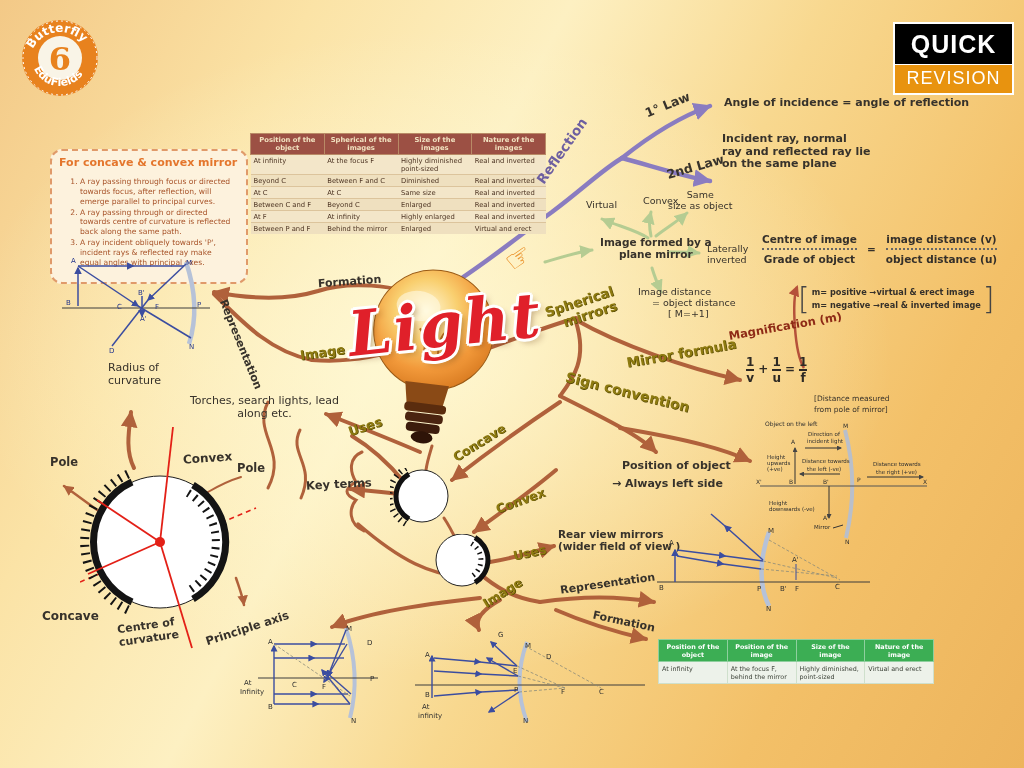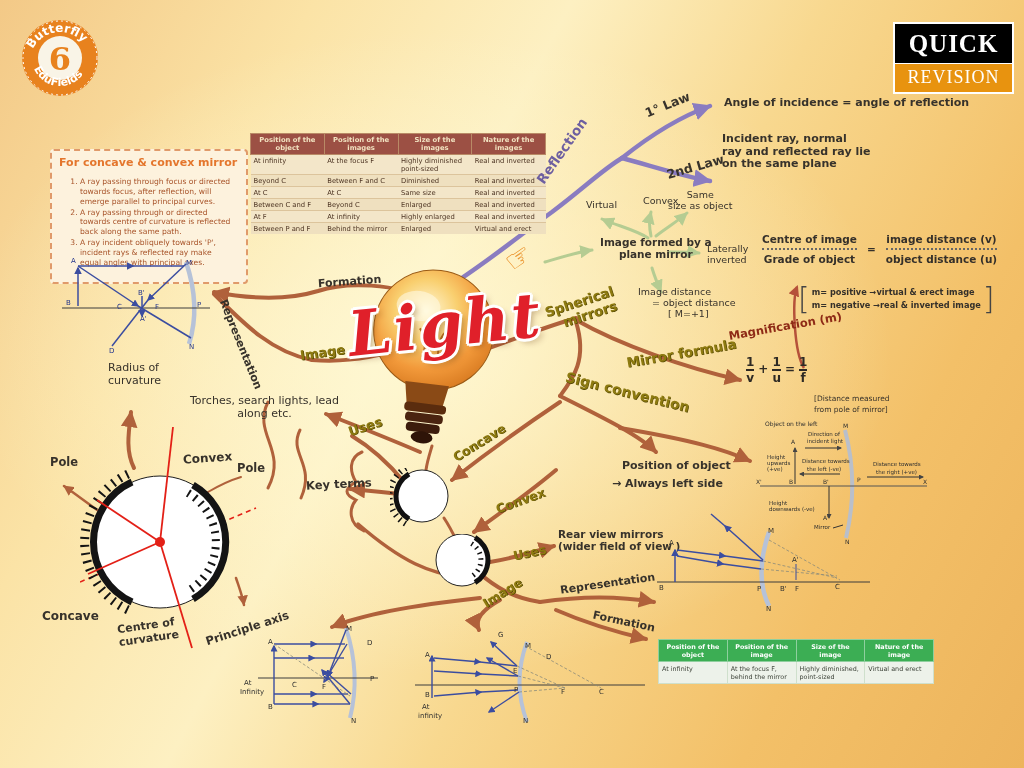--- a/index.html
+++ b/index.html
@@ -10,36 +10,36 @@
       linear-gradient(118deg,#f3c987 0%,#fbe3a6 22%,#fdf0c2 40%,#f8d88f 58%,#f3c068 80%,#edb45c 100%);}
   svg{display:block;}
   .abs{position:absolute;}
   .lbl{position:absolute;white-space:nowrap;color:#37322b;line-height:1.15;}
   .bold{font-weight:bold;}
   .olive{color:#8d7a10;font-weight:bold;text-shadow:.6px .6px 0 #4f4300;}
   .maroon{color:#8e2a16;font-weight:bold;}
   .pl{position:absolute;font-size:7px;color:#2f2f2f;white-space:nowrap;line-height:1;font-family:"DejaVu Sans",sans-serif;}
   
   #infobox{position:absolute;left:50px;top:149px;width:198px;background:#fdf2dd;
-    border:2px dashed #e09a6a;border-radius:4px;padding:5px 7px 6px;box-sizing:border-box;}
+    border:2px dashed #e09a6a;border-radius:12px;padding:5px 7px 6px;box-sizing:border-box;}
   #infobox .ib-title{color:#e4762c;font-weight:bold;font-size:11px;margin-bottom:2px;}
   #infobox ol{margin:8px;padding-left:13px;font-size:7.6px;color:#a8542a;line-height:1.3;}
   #infobox li{margin-bottom:1px;}
   
   table.tbl{position:absolute;border-collapse:collapse;table-layout:fixed;margin-top:21px;}
   #top-table{left:250px;top:112px;width:296px;font-size:6.8px;}
   #top-table th{background:#9c5044;color:#f2e2c0;padding:2px 3px;border:1px solid #b98a66;font-size:6.8px;vertical-align:middle;font-weight:bold;}
   #top-table td{background:#f3e6c9;color:#4c3322;padding:1.5px 3px;border-top:1px solid #dcc49c;vertical-align:top;}
   #top-table tr:nth-child(even) td{background:#efe0bf;}
   #green-table{left:658px;top:618px;width:276px;font-size:6.4px;}
   #green-table th{background:#3cae54;color:#ffffff;padding:2.5px 3px;border:1px solid #8fcf9e;font-size:6.4px;vertical-align:middle;font-weight:bold;}
   #green-table td{background:#edf2ea;color:#3c4238;padding:2.5px 3px;border:1px solid #cfe0cc;vertical-align:top;}
   #green-table tr:nth-child(even) td{background:#e3ece1;}
   
-  #badge{position:absolute;left:893px;top:22px;width:121px;text-align:center;font-family:Liberation Serif, serif;}
+  #badge{position:absolute;left:893px;top:22px;width:121px;text-align:center;font-family:Liberation Sans, sans-serif;}
   #badge .b-top{background:#000;color:#fff;font-size:25px;font-weight:600;letter-spacing:1px;padding:6px 0 5px;border:2px solid #fff;border-bottom:none;}
   #badge .b-bottom{background:#e8930f;color:#fff;font-size:18px;letter-spacing:1px;padding:3px 0 4px;border:2px solid #fff;border-top:1px solid #fff;}
   
   #footer{position:absolute;left:0;top:735px;width:1024px;height:33px;background:#7e7d79;
     display:flex;justify-content:space-between;align-items:center;padding:0 28px;box-sizing:border-box;}
   #footer .f-left{font-size:15px;color:#0f0f0f;}
   #footer .f-right{font-size:15px;font-weight:bold;color:#262626;}
   
   .light-txt{position:absolute;left:348px;top:288px;font-family:"DejaVu Serif",serif;font-style:italic;font-weight:bold;
     font-size:62px;transform:rotate(-6deg);letter-spacing:2px;}
@@ -145,21 +145,21 @@
       <li>A ray passing through focus or directed towards focus, after reflection, will emerge parallel to principal curves.</li>
       <li>A ray passing through or directed towards centre of curvature is reflected back along the same path.</li>
       <li>A ray incident obliquely towards 'P', incident rays &amp; reflected ray make equal angles with principal axes.</li>
     </ol>
   </div>
 
   <table class="tbl" id="top-table">
       <thead>
         <tr>
           <th>Position of the object</th>
-          <th>Position of the images</th>
+          <th>Spherical of the images</th>
           <th>Size of the images</th>
           <th>Nature of the images</th>
         </tr>
       </thead>
       <tbody>
         <tr>
           <td>At infinity</td>
           <td>At the focus F</td>
           <td>Highly diminished point-sized</td>
           <td>Real and inverted</td>

